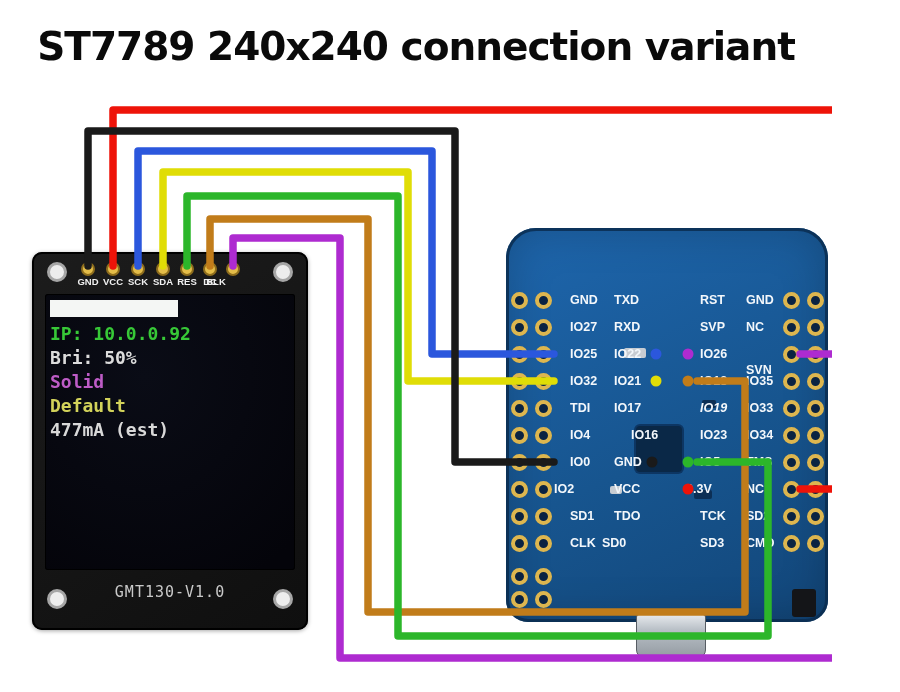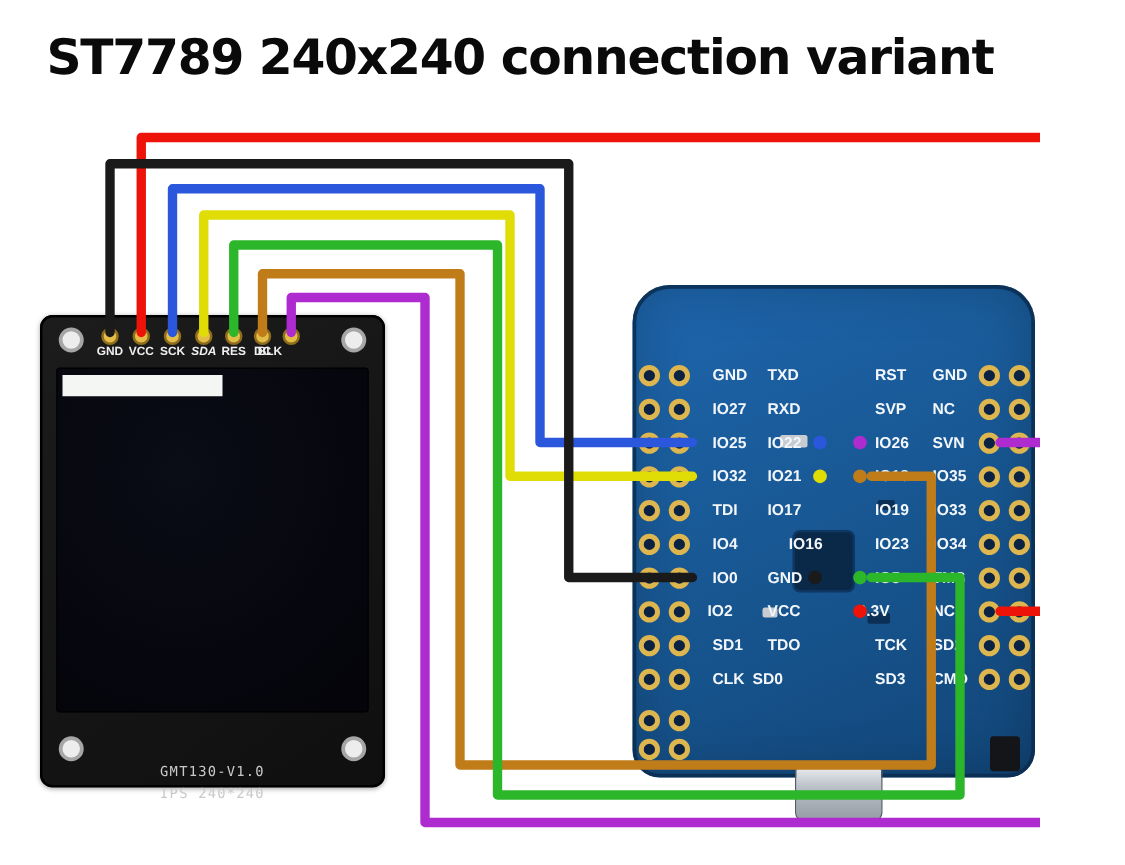--- a/index.html
+++ b/index.html
@@ -15,21 +15,21 @@
   #display{position:absolute;left:32px;top:252px;width:276px;height:378px;
            background:linear-gradient(145deg,#1c1c1c,#0f0f0f);border-radius:10px;
            box-shadow:inset 0 0 0 2px #000,0 1px 4px rgba(0,0,0,.35);}
   #screen{position:absolute;left:13px;top:42px;width:250px;height:276px;
           background:radial-gradient(120% 120% at 40% 30%,#0a0c16 0%,#04040a 70%);
           border-radius:3px;box-shadow:inset 0 0 0 1px #000;}
   #white-bar{position:absolute;left:5px;top:6px;width:128px;height:17px;background:#f4f6f4;}
   #screen-lines{position:absolute;left:5px;top:28px;font-family:"DejaVu Sans Mono",monospace;
                 font-size:18px;font-weight:bold;line-height:24px;white-space:pre;}
   .silk{position:absolute;left:0;width:100%;text-align:center;
-        font-family:"DejaVu Sans Mono",monospace;font-size:11px;color:#c9c9c9;letter-spacing:1px;margin-top:28px;}
+        font-family:"DejaVu Sans Mono",monospace;font-size:15px;color:#c9c9c9;letter-spacing:1px;}
   #silk1{top:331px;} #silk2{top:348px;}
   .screw{position:absolute;width:14px;height:14px;border-radius:50%;background:#ededed;
          border:3px solid #a6a6a6;}
   .dpin{position:absolute;top:10px;width:10px;height:10px;border-radius:50%;
         background:#e4bd49;border:2px solid #8e6d1c;}
   .dpin-label{position:absolute;top:24px;transform:translateX(-50%);
               font-weight:bold;font-size:9.5px;color:#f0f0f0;}
 
   
   #board{position:absolute;left:506px;top:228px;width:322px;height:394px;
@@ -72,32 +72,32 @@
   <div id="display">
     <div class="screw" style="left:15px;top:10px"></div>
     <div class="screw" style="left:241px;top:10px"></div>
     <div class="screw" style="left:15px;top:337px"></div>
     <div class="screw" style="left:241px;top:337px"></div>
 
     <div id="display-pins"></div>
 
     <div id="screen">
       <div id="white-bar"></div>
+      <div id="screen-lines"><div class="sline" style="color: rgb(55, 200, 55);">IP: 10.0.0.92</div><div class="sline" style="color: rgb(220, 220, 220);">Bri: 50%</div><div class="sline" style="color: rgb(189, 92, 198);">Solid</div><div class="sline" style="color: rgb(210, 210, 90);">Default</div><div class="sline" style="color: rgb(216, 216, 216);">477mA (est)</div></div>
     </div>
 
     <div id="silk1" class="silk">GMT130-V1.0</div>
-    <div id="silk2" class="silk">IPS 240*240</div>
   <div class="dpin" style="left: 49px;"></div>
       <div class="dpin-label" style="left: 56px;">GND</div>
       <div class="dpin" style="left: 74px;"></div>
       <div class="dpin-label" style="left: 81px;">VCC</div>
       <div class="dpin" style="left: 99px;"></div>
       <div class="dpin-label" style="left: 106px;">SCK</div>
       <div class="dpin" style="left: 124px;"></div>
-      <div class="dpin-label" style="left: 131px; font-style: italic;">SDA</div>
+      <div class="dpin-label" style="left: 131px;">SDA</div>
       <div class="dpin" style="left: 148px;"></div>
       <div class="dpin-label" style="left: 155px;">RES</div>
       <div class="dpin" style="left: 171px;"></div>
       <div class="dpin-label" style="left: 178px;">DC</div>
       <div class="dpin" style="left: 194px;"></div>
       <div class="dpin-label" style="left: 184px; text-align: right;">BLK</div>
     </div>
 
   <div id="board">
     <div id="chip"></div>
@@ -123,36 +123,36 @@
       <div class="blabel" style="left: 108px; top: 91px;">RXD</div>
       <div class="blabel" style="left: 194px; top: 91px;">SVP</div>
       <div class="blabel" style="left: 240px; top: 91px;">NC</div>
       <div class="bhole" style="left: 5px; top: 118px;"></div>
       <div class="bhole" style="left: 29px; top: 118px;"></div>
       <div class="bhole" style="left: 277px; top: 118px;"></div>
       <div class="bhole" style="left: 301px; top: 118px;"></div>
       <div class="blabel" style="left: 64px; top: 118px;">IO25</div>
       <div class="blabel" style="left: 108px; top: 118px;">IO22</div>
       <div class="blabel" style="left: 194px; top: 118px;">IO26</div>
-      <div class="blabel" style="left: 240px; top: 118px;">SVN</div>
+      <div class="blabel" style="left: 240px; top: 134px;">SVN</div>
       <div class="bhole" style="left: 5px; top: 145px;"></div>
       <div class="bhole" style="left: 29px; top: 145px;"></div>
       <div class="bhole" style="left: 277px; top: 145px;"></div>
       <div class="bhole" style="left: 301px; top: 145px;"></div>
       <div class="blabel" style="left: 64px; top: 145px;">IO32</div>
       <div class="blabel" style="left: 108px; top: 145px;">IO21</div>
       <div class="blabel" style="left: 194px; top: 145px;">IO18</div>
       <div class="blabel" style="left: 240px; top: 145px;">IO35</div>
       <div class="bhole" style="left: 5px; top: 172px;"></div>
       <div class="bhole" style="left: 29px; top: 172px;"></div>
       <div class="bhole" style="left: 277px; top: 172px;"></div>
       <div class="bhole" style="left: 301px; top: 172px;"></div>
       <div class="blabel" style="left: 64px; top: 172px;">TDI</div>
       <div class="blabel" style="left: 108px; top: 172px;">IO17</div>
-      <div class="blabel" style="left: 194px; top: 172px;">IO19</div>
+      <div class="blabel" style="left: 194px; top: 172px; font-style: italic;">IO19</div>
       <div class="blabel" style="left: 240px; top: 172px;">IO33</div>
       <div class="bhole" style="left: 5px; top: 199px;"></div>
       <div class="bhole" style="left: 29px; top: 199px;"></div>
       <div class="bhole" style="left: 277px; top: 199px;"></div>
       <div class="bhole" style="left: 301px; top: 199px;"></div>
       <div class="blabel" style="left: 64px; top: 199px; text-align: right;">IO4</div>
       <div class="blabel" style="left: 125px; top: 199px;">IO16</div>
       <div class="blabel" style="left: 194px; top: 199px;">IO23</div>
       <div class="blabel" style="left: 240px; top: 199px;">IO34</div>
       <div class="bhole" style="left: 5px; top: 226px;"></div>
@@ -160,21 +160,21 @@
       <div class="bhole" style="left: 277px; top: 226px;"></div>
       <div class="bhole" style="left: 301px; top: 226px;"></div>
       <div class="blabel" style="left: 64px; top: 226px;">IO0</div>
       <div class="blabel" style="left: 108px; top: 226px;">GND</div>
       <div class="blabel" style="left: 194px; top: 226px;">IO5</div>
       <div class="blabel" style="left: 240px; top: 226px;">TMS</div>
       <div class="bhole" style="left: 5px; top: 253px;"></div>
       <div class="bhole" style="left: 29px; top: 253px;"></div>
       <div class="bhole" style="left: 277px; top: 253px;"></div>
       <div class="bhole" style="left: 301px; top: 253px;"></div>
-      <div class="blabel" style="left: 60px; top: 253px;">IO2</div>
+      <div class="blabel" style="left: 48px; top: 253px;">IO2</div>
       <div class="blabel" style="left: 108px; top: 253px;">VCC</div>
       <div class="blabel" style="left: 180px; top: 253px;">3.3V</div>
       <div class="blabel" style="left: 240px; top: 253px;">NC</div>
       <div class="bhole" style="left: 5px; top: 280px;"></div>
       <div class="bhole" style="left: 29px; top: 280px;"></div>
       <div class="bhole" style="left: 277px; top: 280px;"></div>
       <div class="bhole" style="left: 301px; top: 280px;"></div>
       <div class="blabel" style="left: 64px; top: 280px;">SD1</div>
       <div class="blabel" style="left: 108px; top: 280px;">TDO</div>
       <div class="blabel" style="left: 194px; top: 280px;">TCK</div>

